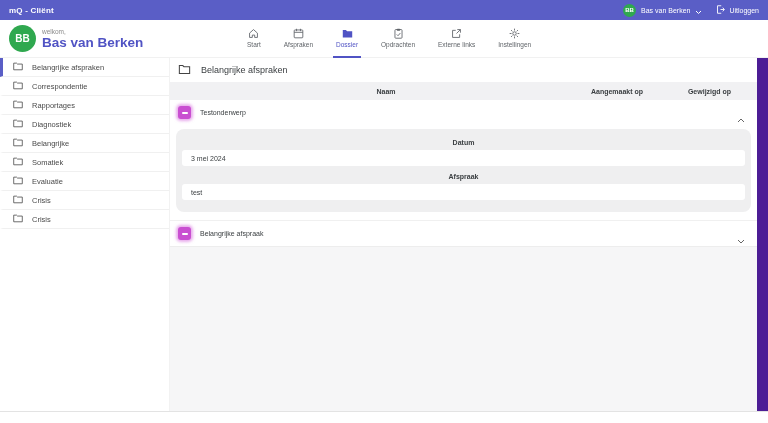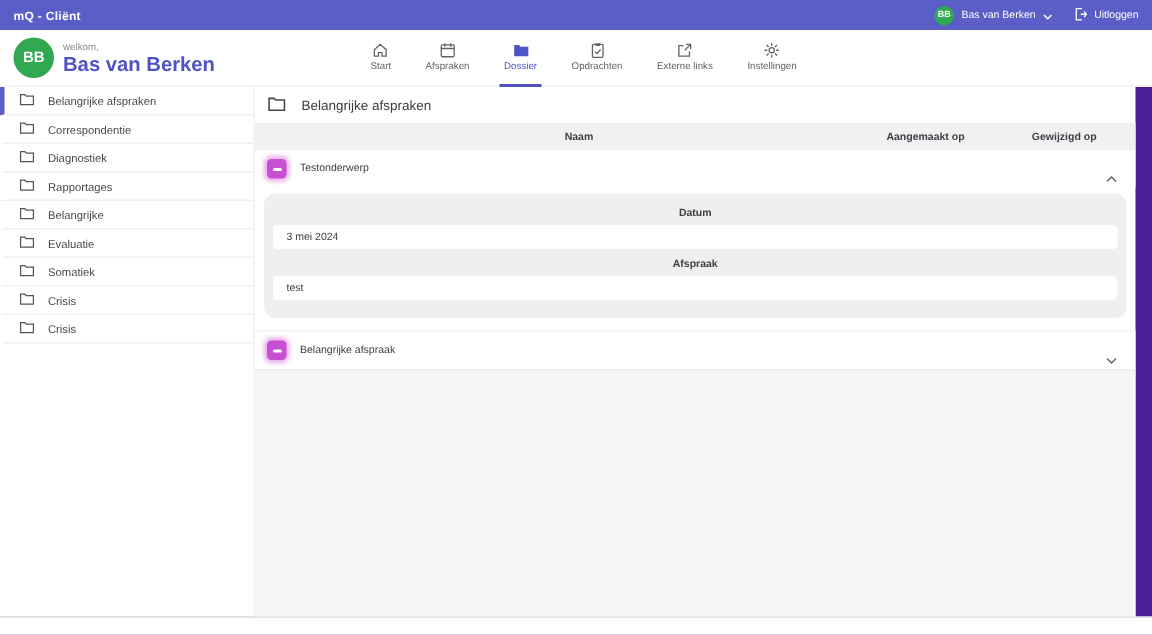--- a/index.html
+++ b/index.html
@@ -162,45 +162,45 @@
       <div class="side-item">
         <span><svg width="10" height="10" viewBox="0 0 14 14">
               <path d="M1 3h4l1.3 1.3H13v8H1z" fill="none" stroke="#555" stroke-width="1.2"></path>
             </svg></span>
         <span>Correspondentie</span>
       </div>
       <div class="side-item">
         <span><svg width="10" height="10" viewBox="0 0 14 14">
               <path d="M1 3h4l1.3 1.3H13v8H1z" fill="none" stroke="#555" stroke-width="1.2"></path>
             </svg></span>
+        <span>Rapportages</span>
+      </div>
+      <div class="side-item">
+        <span><svg width="10" height="10" viewBox="0 0 14 14">
+              <path d="M1 3h4l1.3 1.3H13v8H1z" fill="none" stroke="#555" stroke-width="1.2"></path>
+            </svg></span>
         <span>Diagnostiek</span>
       </div>
       <div class="side-item">
         <span><svg width="10" height="10" viewBox="0 0 14 14">
               <path d="M1 3h4l1.3 1.3H13v8H1z" fill="none" stroke="#555" stroke-width="1.2"></path>
             </svg></span>
-        <span>Rapportages</span>
-      </div>
-      <div class="side-item">
-        <span><svg width="10" height="10" viewBox="0 0 14 14">
-              <path d="M1 3h4l1.3 1.3H13v8H1z" fill="none" stroke="#555" stroke-width="1.2"></path>
-            </svg></span>
         <span>Belangrijke</span>
       </div>
       <div class="side-item">
         <span><svg width="10" height="10" viewBox="0 0 14 14">
               <path d="M1 3h4l1.3 1.3H13v8H1z" fill="none" stroke="#555" stroke-width="1.2"></path>
             </svg></span>
+        <span>Somatiek</span>
+      </div>
+      <div class="side-item">
+        <span><svg width="10" height="10" viewBox="0 0 14 14">
+              <path d="M1 3h4l1.3 1.3H13v8H1z" fill="none" stroke="#555" stroke-width="1.2"></path>
+            </svg></span>
         <span>Evaluatie</span>
-      </div>
-      <div class="side-item">
-        <span><svg width="10" height="10" viewBox="0 0 14 14">
-              <path d="M1 3h4l1.3 1.3H13v8H1z" fill="none" stroke="#555" stroke-width="1.2"></path>
-            </svg></span>
-        <span>Somatiek</span>
       </div>
       <div class="side-item">
         <span><svg width="10" height="10" viewBox="0 0 14 14">
               <path d="M1 3h4l1.3 1.3H13v8H1z" fill="none" stroke="#555" stroke-width="1.2"></path>
             </svg></span>
         <span>Crisis</span>
       </div>
       <div class="side-item">
         <span><svg width="10" height="10" viewBox="0 0 14 14">
               <path d="M1 3h4l1.3 1.3H13v8H1z" fill="none" stroke="#555" stroke-width="1.2"></path>

